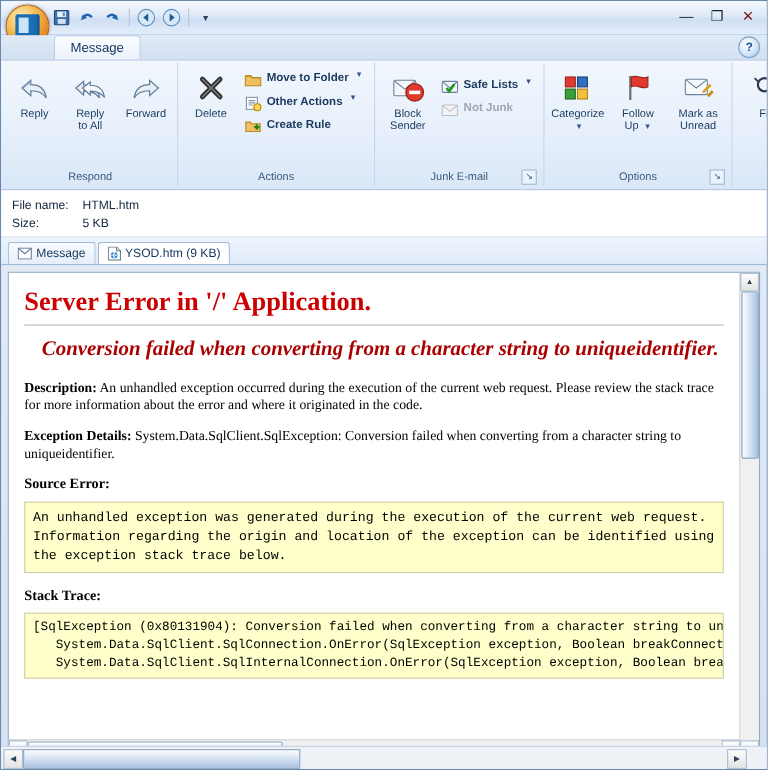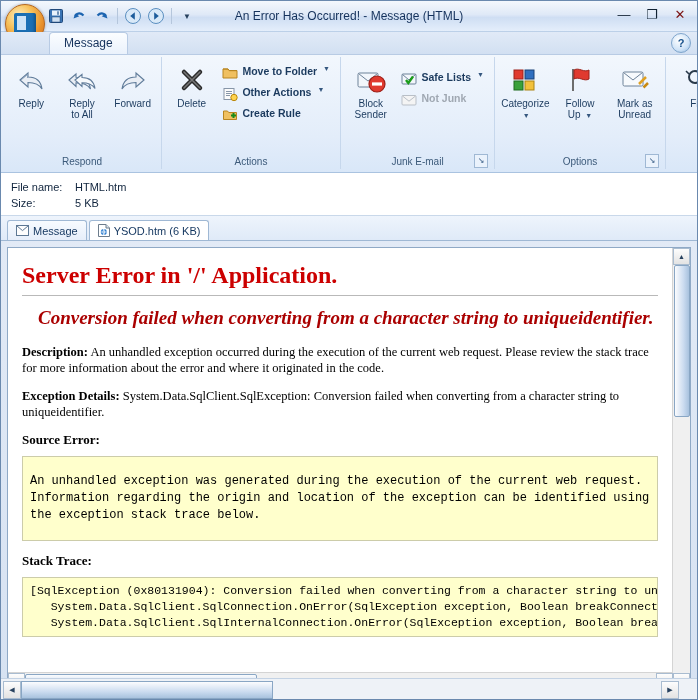--- a/index.html
+++ b/index.html
@@ -214,21 +214,21 @@
   }
   .para { font-size: 12.5px; line-height: 16px; margin: 0 0 12px 0; }
   .para b { font-weight: bold; }
   .sec-head { font-size: 13px; font-weight: bold; margin: 0 0 8px 0; }
   .codebox {
     background: #ffffcc;
     border: 1px solid #ccccaa;
     font-family: "Liberation Mono", monospace;
     font-size: 12px;
     line-height: 17px;
-    padding: 16px 7px;
+    padding: 6px 7px;
     margin-bottom: 12px;
     white-space: pre-wrap;
   }
   .tracebox {
     background: #ffffcc;
     border: 1px solid #ccccaa;
     font-family: "Liberation Mono", monospace;
     font-size: 11.5px;
     line-height: 16px;
     padding: 5px 7px;
@@ -345,21 +345,20 @@
             <circle cx="9" cy="9" r="7.5" fill="#d9e9f8" stroke="#5b8fc0"></circle>
             <path d="M7.2 5.2 L11.8 9 L7.2 12.8 Z" fill="#1d5c9b"></path>
           </svg>
       </div>
       <div class="qat-sep"></div>
       <div class="qat-btn">
         <span style="font-size:8px;color:#27415e;">▼</span>
       </div>
     </div>
 
-    <div class="title-text">An Error Has Occurred! - Message (HTML)</div>
 
     <div class="winbtns">
       <div class="winbtn">—</div>
       <div class="winbtn">❐</div>
       <div class="winbtn close">✕</div>
     </div>
   </div>
 
   <div class="tabstrip">
     <div class="tab">Message</div>
@@ -570,21 +569,21 @@
     </div>
     <div class="att-tab active">
       <span class="icon">
         <svg width="12" height="13" viewBox="0 0 12 13">
             <path d="M0.5 0.5 H8 L11.5 4 V12.5 H0.5 Z" fill="#ffffff" stroke="#6c7c8c"></path>
             <path d="M8 0.5 V4 H11.5" fill="#dfe7ef" stroke="#6c7c8c"></path>
             <circle cx="5.8" cy="8" r="3" fill="#2f7fd0"></circle>
             <path d="M2.8 8 H8.8 M5.8 5 Q7.6 8 5.8 11 Q4 8 5.8 5" stroke="#ffffff" fill="none" stroke-width=".7"></path>
           </svg>
       </span>
-      <span>YSOD.htm (6 KB)</span>
+      <span>YSOD.htm (9 KB)</span>
     </div>
   </div>
 
   <div class="content-wrap">
     <div class="doc">
       <div class="err-title">Server Error in '/' Application.</div>
       <hr class="hr">
       <div class="err-sub">Conversion failed when converting from a character string to uniqueidentifier.</div>
       <div class="para">
         <b>Description:</b><span> An unhandled exception occurred during the execution of the current web request. Please review the stack trace for more information about the error and where it originated in the code.</span>

